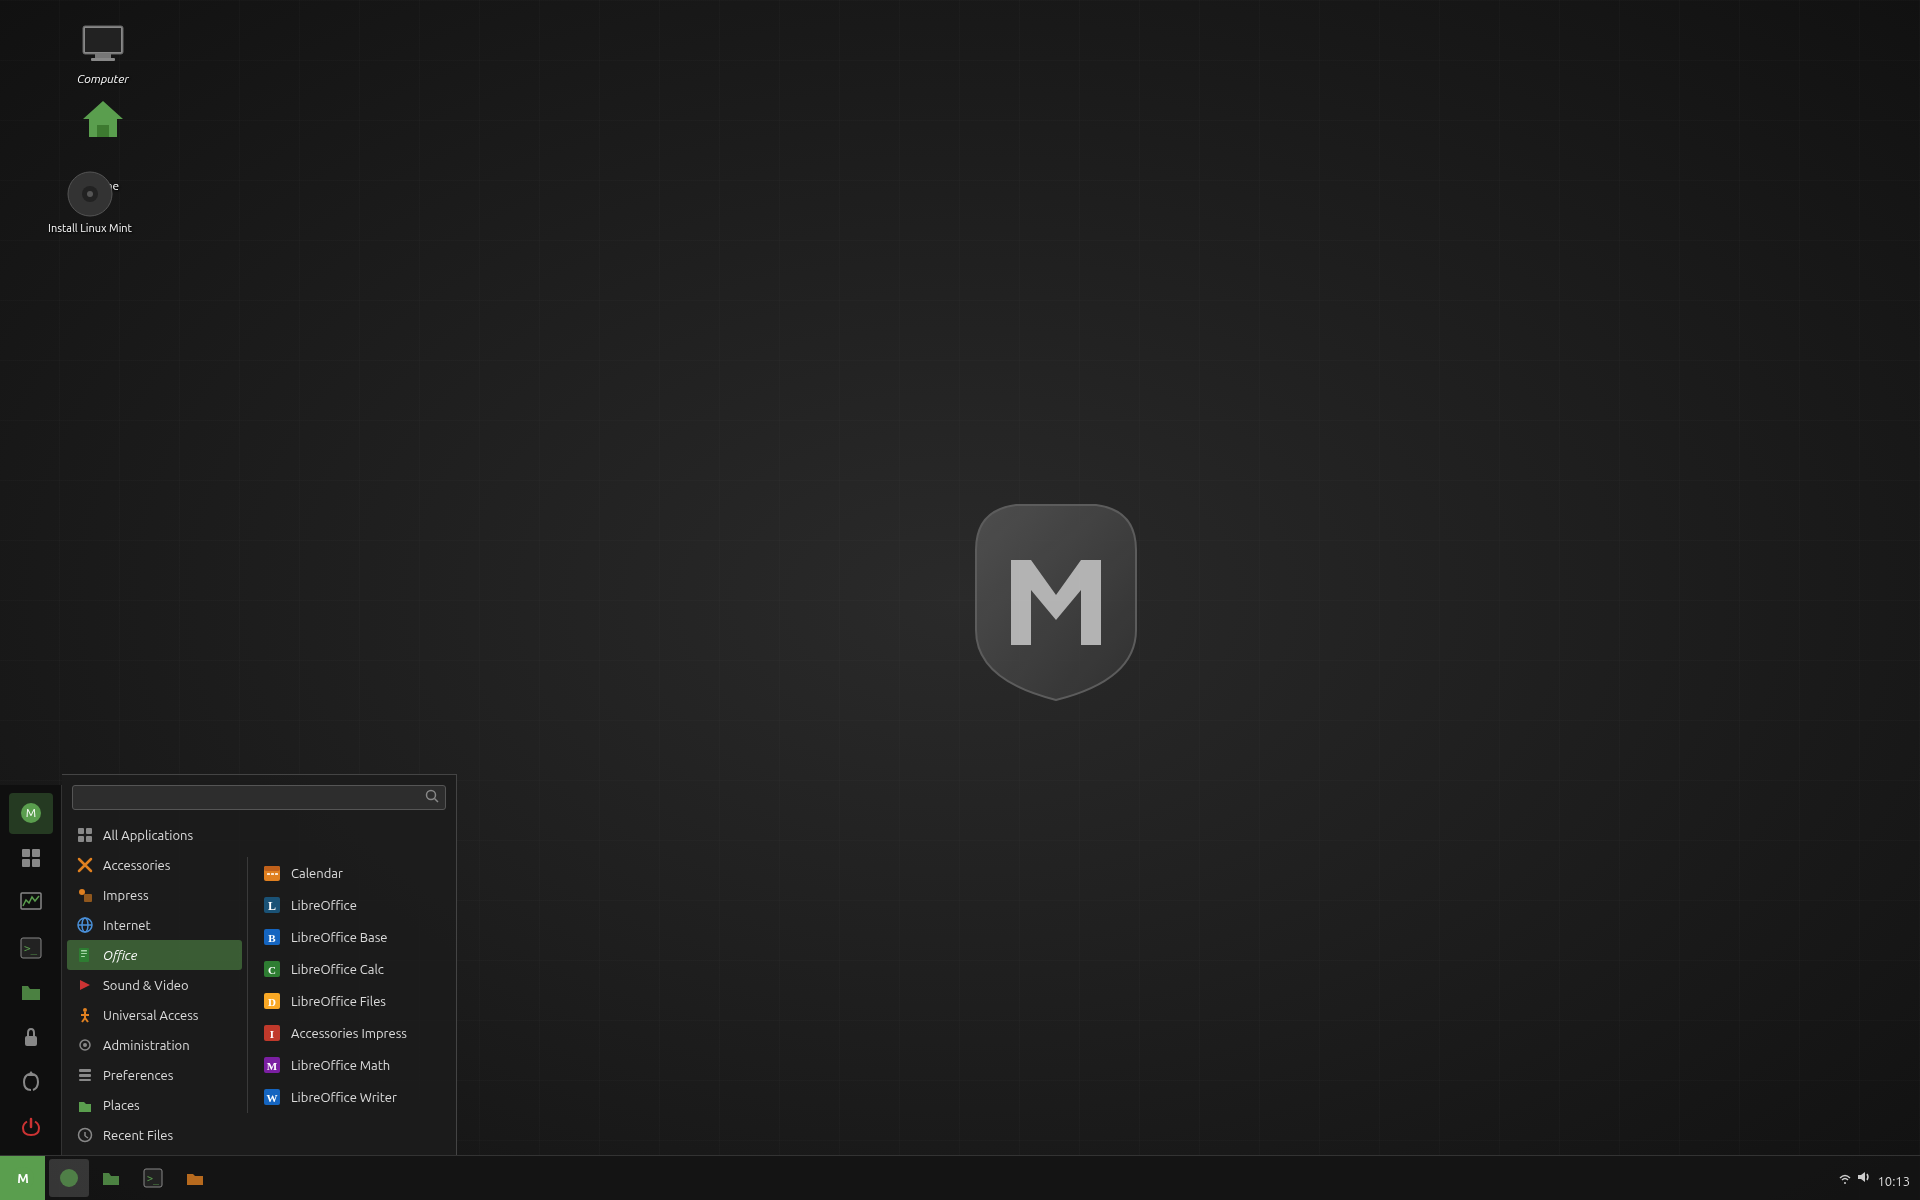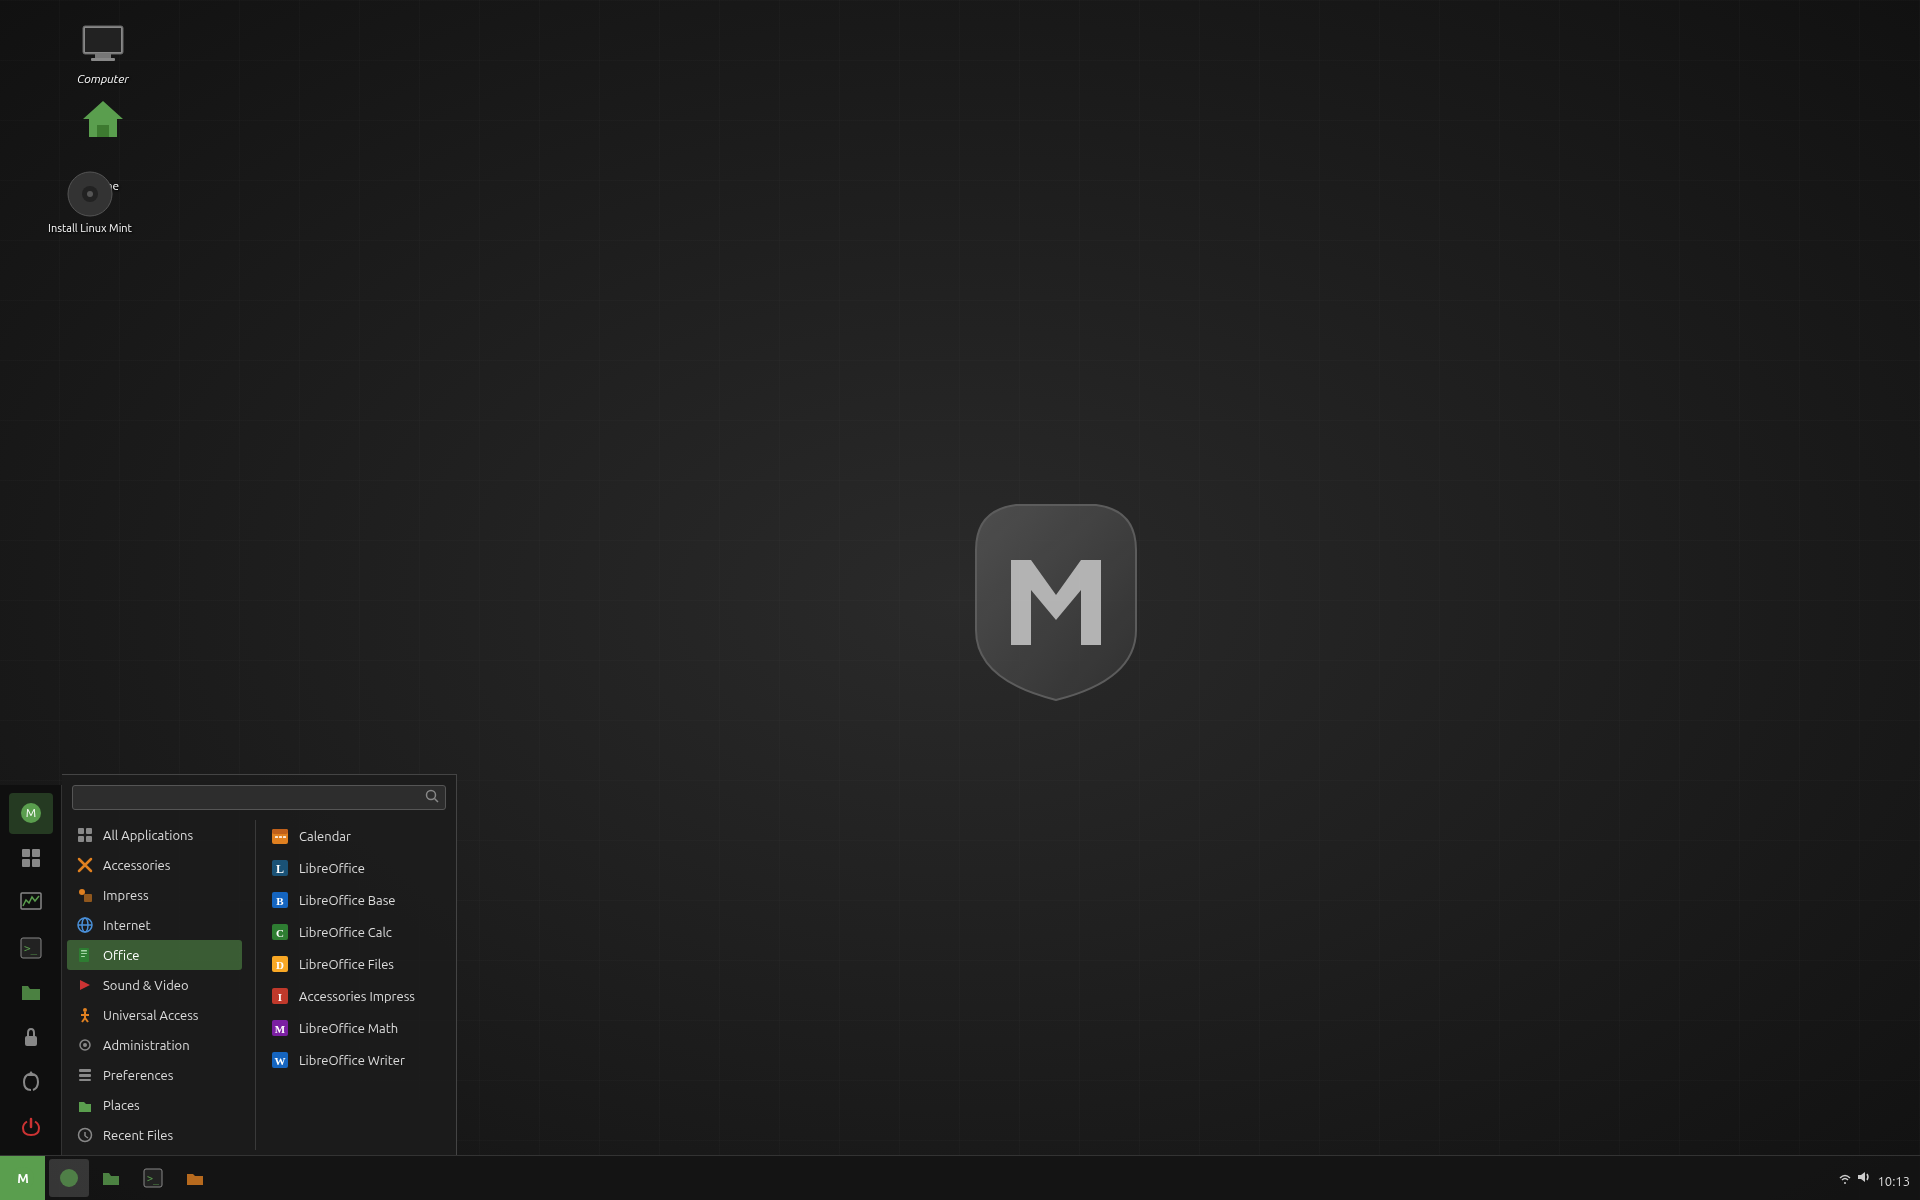--- a/index.html
+++ b/index.html
@@ -194,21 +194,22 @@
       font-size: 13px;
     }
     .search-bar .search-icon {
       color: #888;
       font-size: 14px;
     }
 
     
     .menu-body {
       display: flex;
-      gap: 8px;
+      gap: 0;
+      align-items: center;
     }
 
     
     .menu-categories {
       width: 185px;
       padding: 0 5px;
     }
 
     .menu-item {
       display: flex;
@@ -217,20 +218,21 @@
       border-radius: 3px;
       cursor: pointer;
       color: #ddd;
       font-size: 13px;
       gap: 8px;
       white-space: nowrap;
     }
     .menu-item:hover, .menu-item.selected {
       background: rgba(90,158,78,0.5);
       color: #fff;
+      font-style: italic;
     }
     .menu-item .cat-icon {
       width: 20px;
       height: 20px;
       display: flex;
       align-items: center;
       justify-content: center;
       font-size: 14px;
       flex-shrink: 0;
     }

